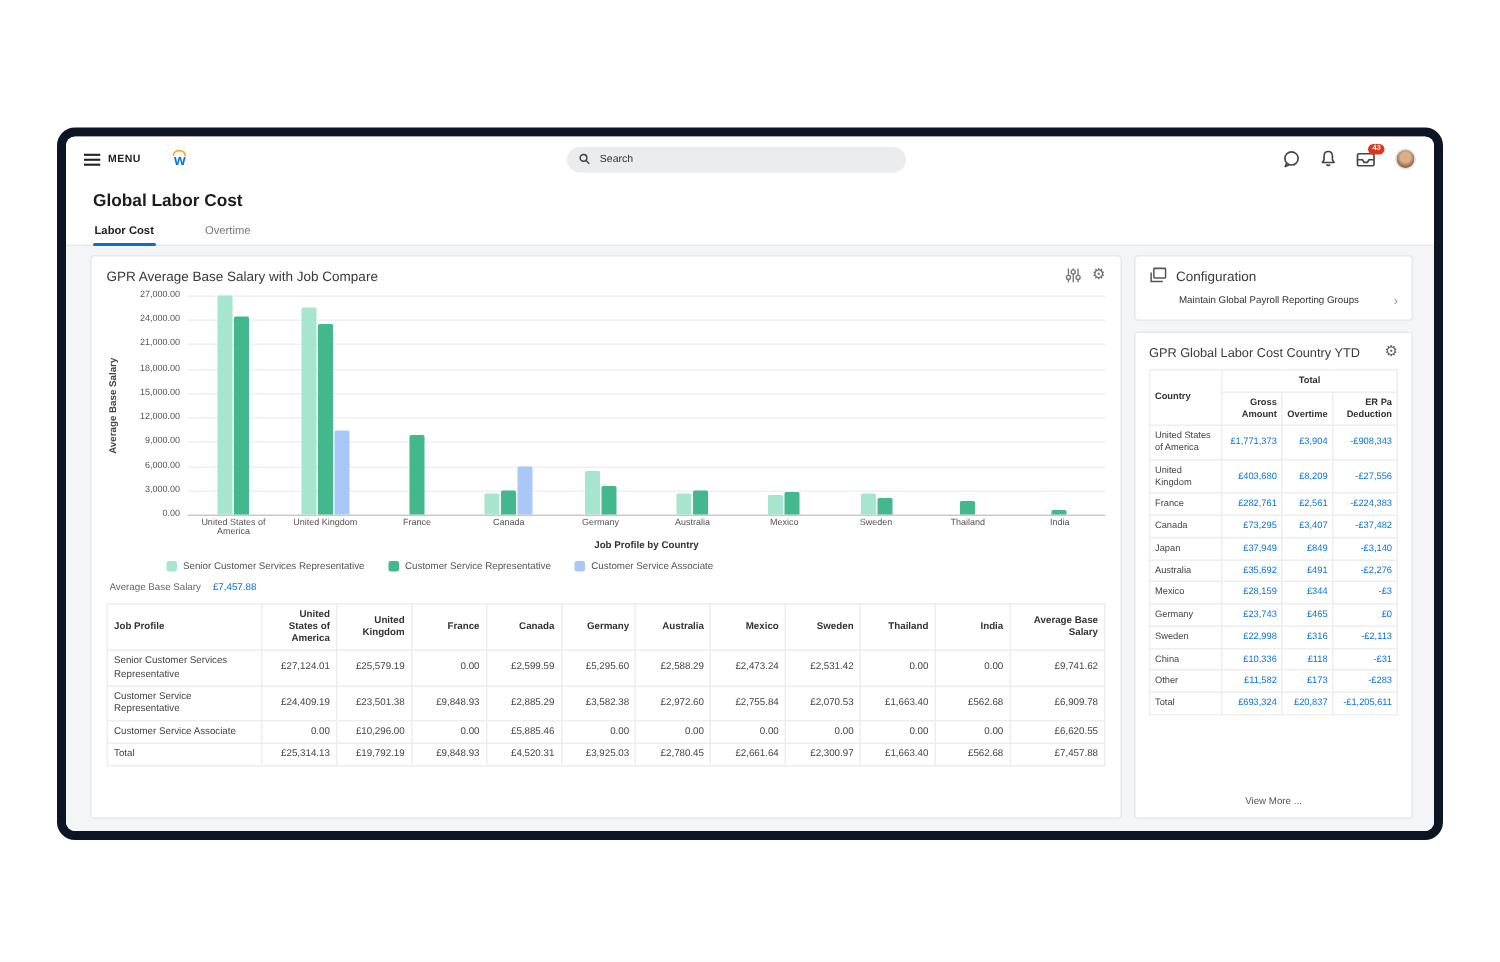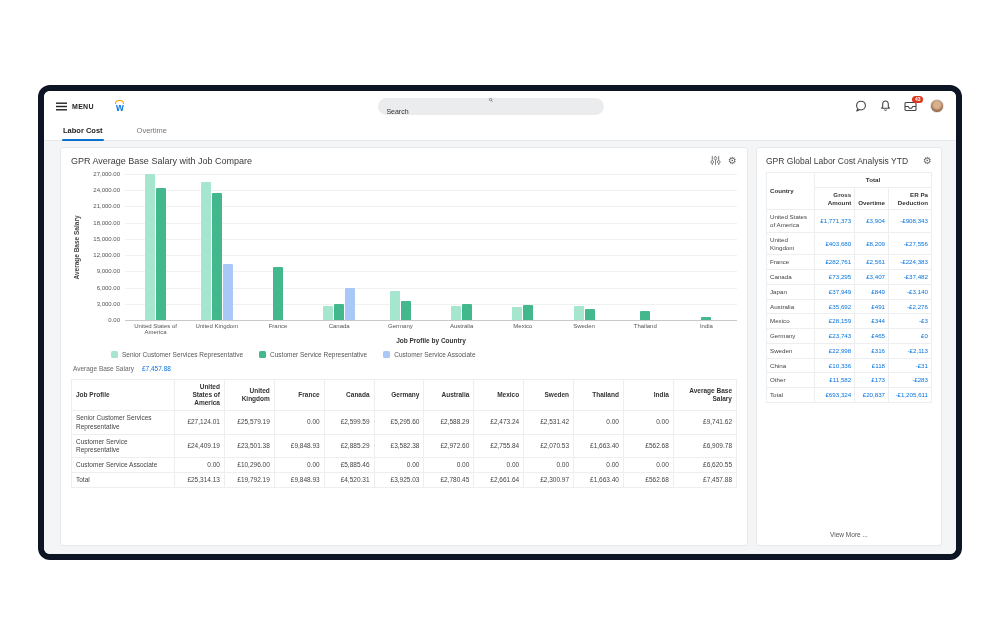--- a/index.html
+++ b/index.html
@@ -8,21 +8,21 @@
   .device-frame { position:absolute; left:38px; top:85px; width:924px; height:475px; background:#0d1424; border-radius:12px; padding:6px; }
   .app { width:100%; height:100%; background:#fff; border-radius:6px; overflow:hidden; display:flex; flex-direction:column; }
 
   
   .topbar { height:30px; display:flex; align-items:center; padding:0 12px; background:#fff; flex:0 0 auto; }
   .menu-btn { display:flex; align-items:center; gap:5px; cursor:pointer; }
   .menu-label { font-size:7px; font-weight:bold; color:#222; letter-spacing:.3px; }
   .logo { margin-left:18px; display:flex; flex-direction:column; align-items:center; width:16px; }
   .logo-arc { width:9px; height:4px; border:1.6px solid #f5a100; border-bottom:none; border-radius:9px 9px 0 0; }
   .logo-w { color:#0875e1; font-weight:bold; font-size:10px; line-height:8px; }
-  .search-wrap { margin:0 auto; width:226px; height:17px; background:#ebecee; border-radius:9px; display:flex; align-items:center; padding:0 8px; gap:6px;flex-direction:column; }
+  .search-wrap { margin:0 auto; width:226px; height:17px; background:#ebecee; border-radius:9px; display:flex; align-items:center; padding:0 8px; gap:6px; }
   .search-wrap input { border:none; background:transparent; outline:none; font-size:7px; color:#333; width:100%; font-family:inherit; }
   .search-wrap input::placeholder { color:#333; }
   .top-icons { display:flex; align-items:center; gap:13px; }
   .icon-btn { position:relative; display:flex; align-items:center; justify-content:center; cursor:pointer; }
   .badge { position:absolute; top:-5px; right:-6px; background:#e0351b; color:#fff; font-size:5px; font-weight:bold; border-radius:6px; padding:1px 2.5px; line-height:1; }
   .avatar { width:14px; height:14px; border-radius:50%; background:radial-gradient(circle at 50% 40%, #d9b08c 35%, #8b5a3c 75%, #5f3b26 100%); border:1px solid #e3e3e3; }
 
   
   .page-header { padding:7px 18px 4px; }
   .page-title { font-size:11.5px; font-weight:bold; color:#1c1c1c; }
@@ -144,20 +144,23 @@
             <svg width="13" height="11" viewBox="0 0 13 11">
               <rect x="1" y="1.5" width="11" height="8" rx="1" fill="none" stroke="#444" stroke-width="1.1"></rect>
               <path d="M1 5.5 H4.3 L5.4 7.2 H7.6 L8.7 5.5 H12" fill="none" stroke="#444" stroke-width="1.1"></path>
             </svg>
             <span class="badge">43</span>
           </div>
           <div class="avatar"></div>
         </div>
       </div>
 
+      <div class="page-header">
+        <div class="page-title">Global Labor Cost</div>
+      </div>
 
       <div class="tab-bar">
           <div class="tab active">Labor Cost</div>
           <div class="tab">Overtime</div>
         </div>
 
 
       <div class="content">
 
         <div class="card chart-card">
@@ -352,24 +355,37 @@
                   <td class="link">£2,300.97</td>
                   <td class="link">£1,663.40</td>
                   <td class="link">£562.68</td>
                   <td class="link">£7,457.88</td>
                 </tr>
               </tbody>
           </table>
         </div>
 
         <div class="right-col">
+          <div class="card config-card">
+            <div class="config-head">
+              <svg width="12" height="11" viewBox="0 0 13 12">
+                <rect x="3.5" y="1" width="8.5" height="7" rx="0.5" fill="none" stroke="#555" stroke-width="1.1"></rect>
+                <path d="M1.5 4 V10.5 H10" fill="none" stroke="#555" stroke-width="1.1"></path>
+              </svg>
+              <span class="config-title">Configuration</span>
+            </div>
+            <div class="config-item">
+              <span class="config-item-label">Maintain Global Payroll Reporting Groups</span>
+              <span class="chevron">›</span>
+            </div>
+          </div>
 
           <div class="card ytd-card">
             <div class="ytd-head">
-              <span class="ytd-title">GPR Global Labor Cost Analysis YTD</span>
+              <span class="ytd-title">GPR Global Labor Cost Country YTD</span>
               <span class="chart-actions">
                   <span class="gear-glyph">⚙</span>
                 </span>
             </div>
             <div class="ytd-table-wrap">
               <table class="ytd-table">
                 <thead>
                     <tr>
                       <th class="country" rowspan="2" style="width: 48px;">Country</th>
                       <th class="group" colspan="3">Total</th>

